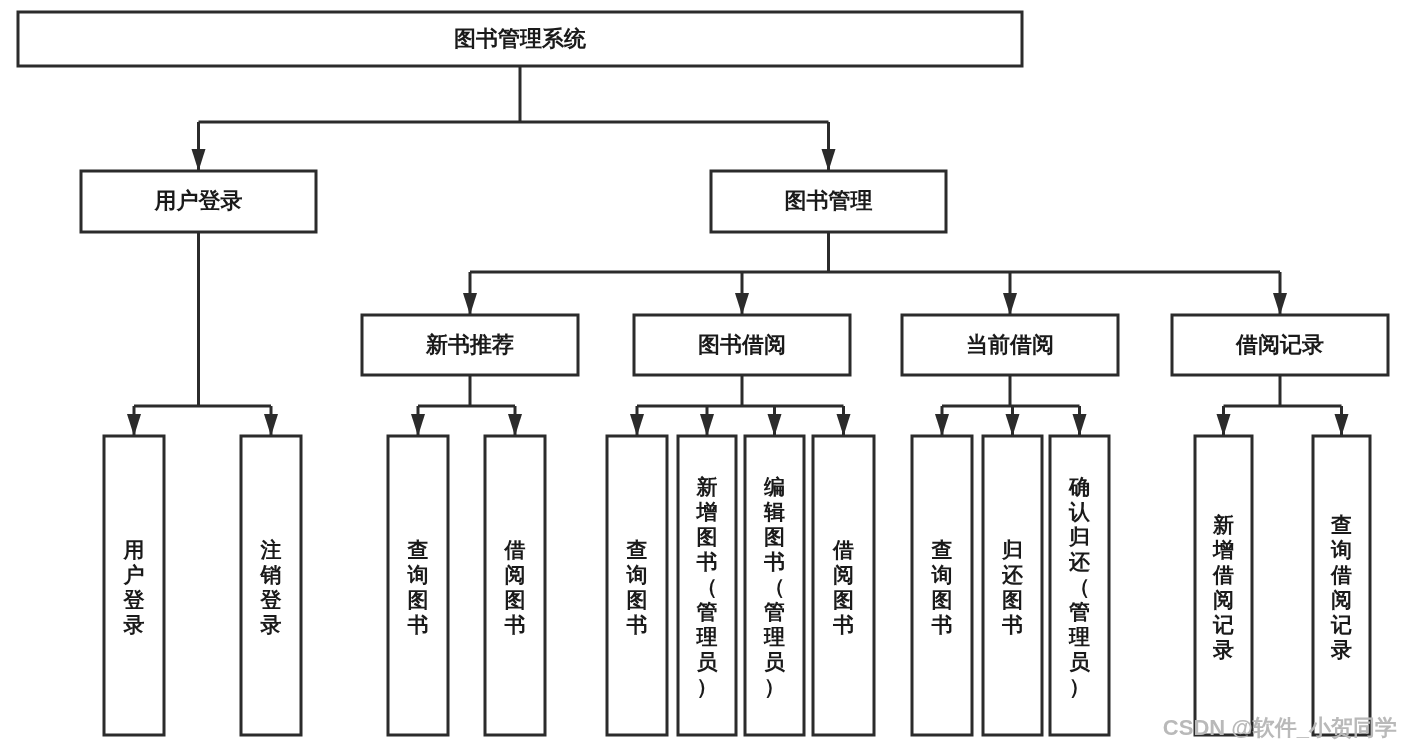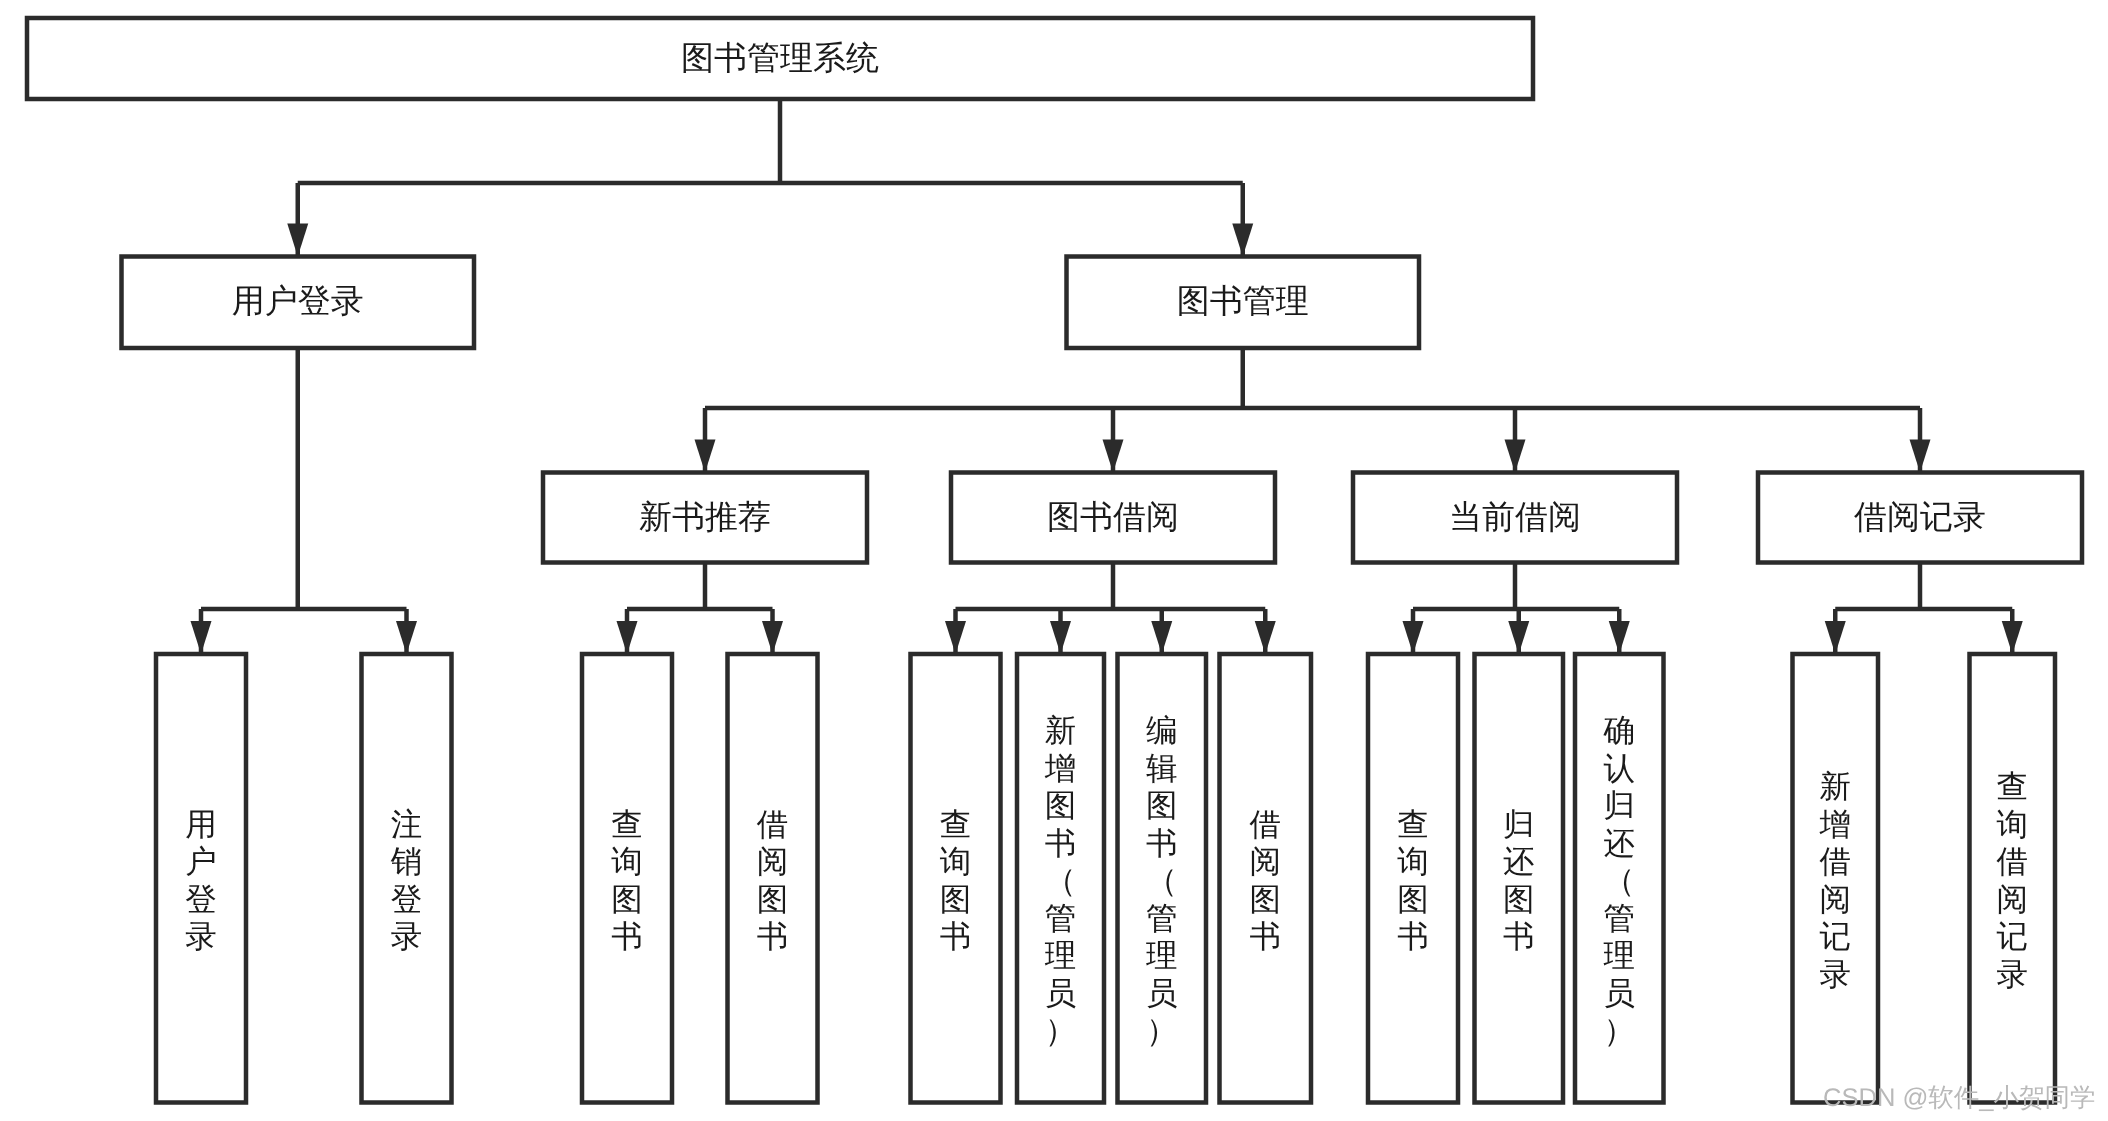--- a/index.html
+++ b/index.html
@@ -1,27 +1,27 @@
 <!DOCTYPE html>
 <html><head>
 <meta charset="utf-8">
 <style>
   html,body{margin:0;padding:0;background:#ffffff;}
   body{width:1405px;height:747px;overflow:hidden;
        font-family:"Liberation Sans","DejaVu Sans",sans-serif;}
-  #stage{position:relative;width:1405px;height:747px;background:#fff;}
+  #stage{position:relative;width:1405px;height:747px;background:#fff;font-weight:bold;}
   svg#diagram{position:absolute;left:0;top:0;width:1405px;height:747px;}
   .node-rect{fill:#ffffff;stroke:#2b2b2b;stroke-width:3;}
   .edge{stroke:#2b2b2b;stroke-width:3;fill:none;}
   .arrow-head{fill:#2b2b2b;stroke:none;}
   .node-label-h{font-family:"Liberation Sans","DejaVu Sans",sans-serif;
       font-size:22px;fill:#1a1a1a;text-anchor:middle;dominant-baseline:middle;}
   .node-label-v{font-family:"Liberation Sans","DejaVu Sans",sans-serif;
       font-size:21px;fill:#1a1a1a;text-anchor:middle;}
-  .watermark{position:absolute;right:8px;bottom:4px;font-size:17px;color:#b9b9b9;
+  .watermark{position:absolute;right:8px;bottom:4px;font-size:22px;color:#b9b9b9;
       font-family:"Liberation Sans","DejaVu Sans",sans-serif;white-space:nowrap;}
 </style>
 </head>
 <body>
 
 <div id="stage">
   <svg id="diagram" viewBox="0 0 1405 747">
     <g id="edges-layer">
         <line x1="520" y1="66" x2="520" y2="122" class="edge"></line>
         <line x1="198.5" y1="122" x2="828.5" y2="122" class="edge"></line>

